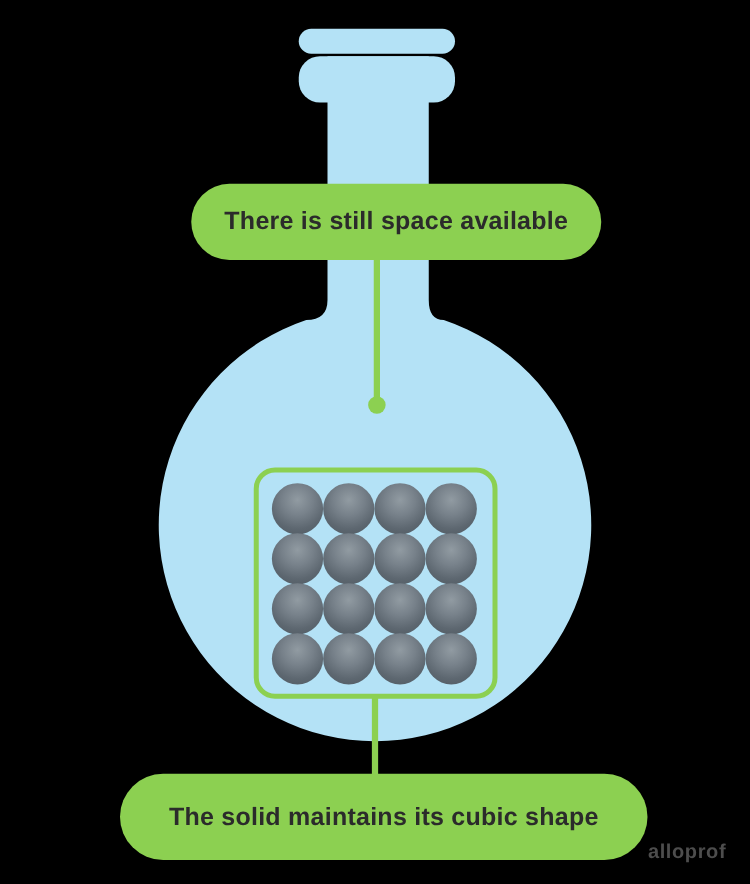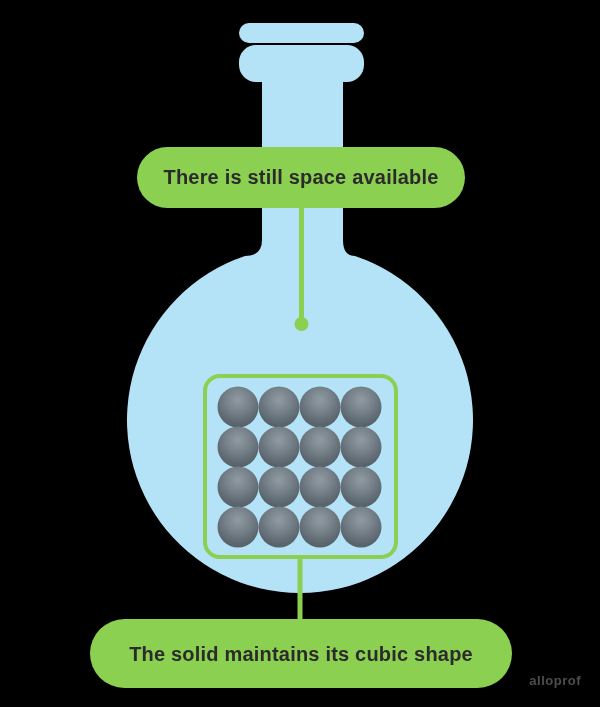--- a/index.html
+++ b/index.html
@@ -26,46 +26,47 @@
     display: flex;
     flex-direction: column;
     align-items: center;
     justify-content: center;
     text-align: center;
     color: var(--text-dark);
     font-weight: bold;
     font-size: 20px;
     line-height: 27px;
     letter-spacing: 0.2px;
+    margin-left: 16px;
   }
   .callout .line {
     white-space: nowrap;
   }
   #callout-top {
     left: 137px;
     top: 147px;
     width: 328px;
     height: 61px;
     border-radius: 31px;
   }
   #callout-bottom {
-    left: 90px;
+    left: 80px;
     top: 619px;
     width: 422px;
     height: 69px;
     border-radius: 35px;
     line-height: 28px;
     align-items: center;
   }
   #watermark {
     position: absolute;
     top: 673px;
     right: 19px;
     color: var(--watermark-gray);
-    font-size: 13px;
+    font-size: 16px;
     font-weight: bold;
     letter-spacing: 0.5px;
   }
 </style>
 </head>
 <body>
 
 <div id="stage" style="--green: #8cd051; --text-dark: #2b2b2b; --watermark-gray: #4d4d4d;">
 
   <svg id="diagram-svg" width="600" height="707" viewBox="0 0 600 707">

